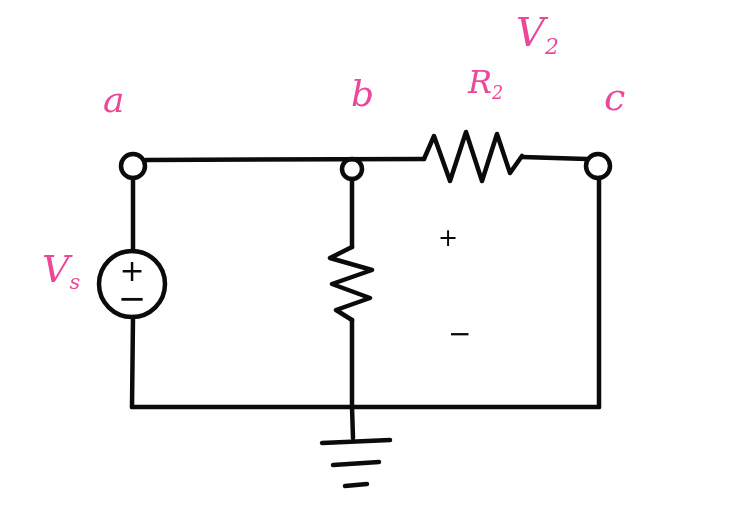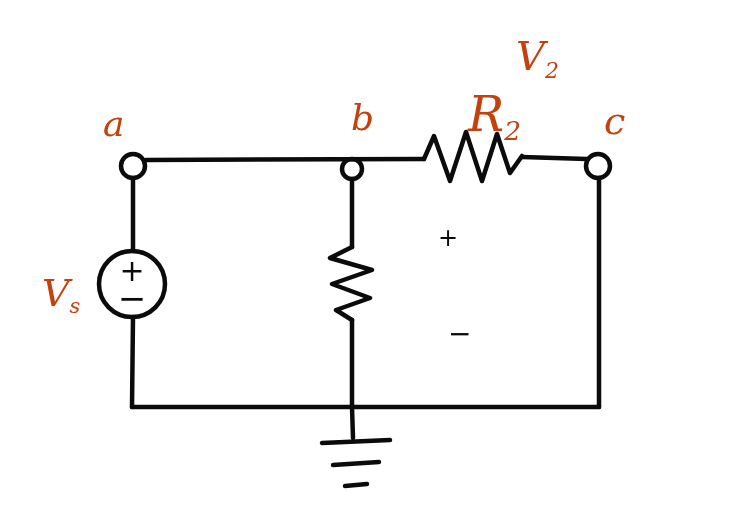--- a/index.html
+++ b/index.html
@@ -7,27 +7,26 @@
     position:relative;
     width:730px;
     height:526px;
     background:#ffffff;
     overflow:hidden;
     font-family:"DejaVu Serif", serif;
   }
   #circuit-svg{position:absolute;left:0;top:0;}
   .lbl{
     position:absolute;
-    color:#c2410c;
+    color:#ec4899;
     font-family:"DejaVu Serif", serif;
     font-style:italic;
     line-height:1;
     white-space:nowrap;
     user-select:none;
-    margin-top:24px;
   }
   .lbl sub{
     font-size:0.55em;
     vertical-align:-0.35em;
     font-style:italic;
   }
   .sign{
     position:absolute;
     color:#0b0b0b;
     font-family:"DejaVu Sans", sans-serif;
@@ -90,21 +89,21 @@
   </svg>
 
   <span class="lbl" style="left:103px;top:82px;font-size:36px">a</span>
 
   <span class="lbl" style="left:351px;top:76px;font-size:36px">b</span>
 
   <span class="lbl" style="left:604px;top:78px;font-size:38px">c</span>
 
   <span class="lbl" style="left:516px;top:12px;font-size:40px"><span>V</span><sub>2</sub></span>
 
-  <span class="lbl" style="left:468px;top:66px;font-size:48px"><span>R</span><sub>2</sub></span>
+  <span class="lbl" style="left:468px;top:66px;font-size:32px"><span>R</span><sub>2</sub></span>
 
   <span class="lbl" style="left:42px;top:250px;font-size:38px"><span>V</span><sub>s</sub></span>
 
 
   <span class="sign" style="left:438px;top:226px;font-size:24px">+</span>
 
   <span class="sign" style="left:448px;top:320px;font-size:28px">−</span>
 
 </div>
 

